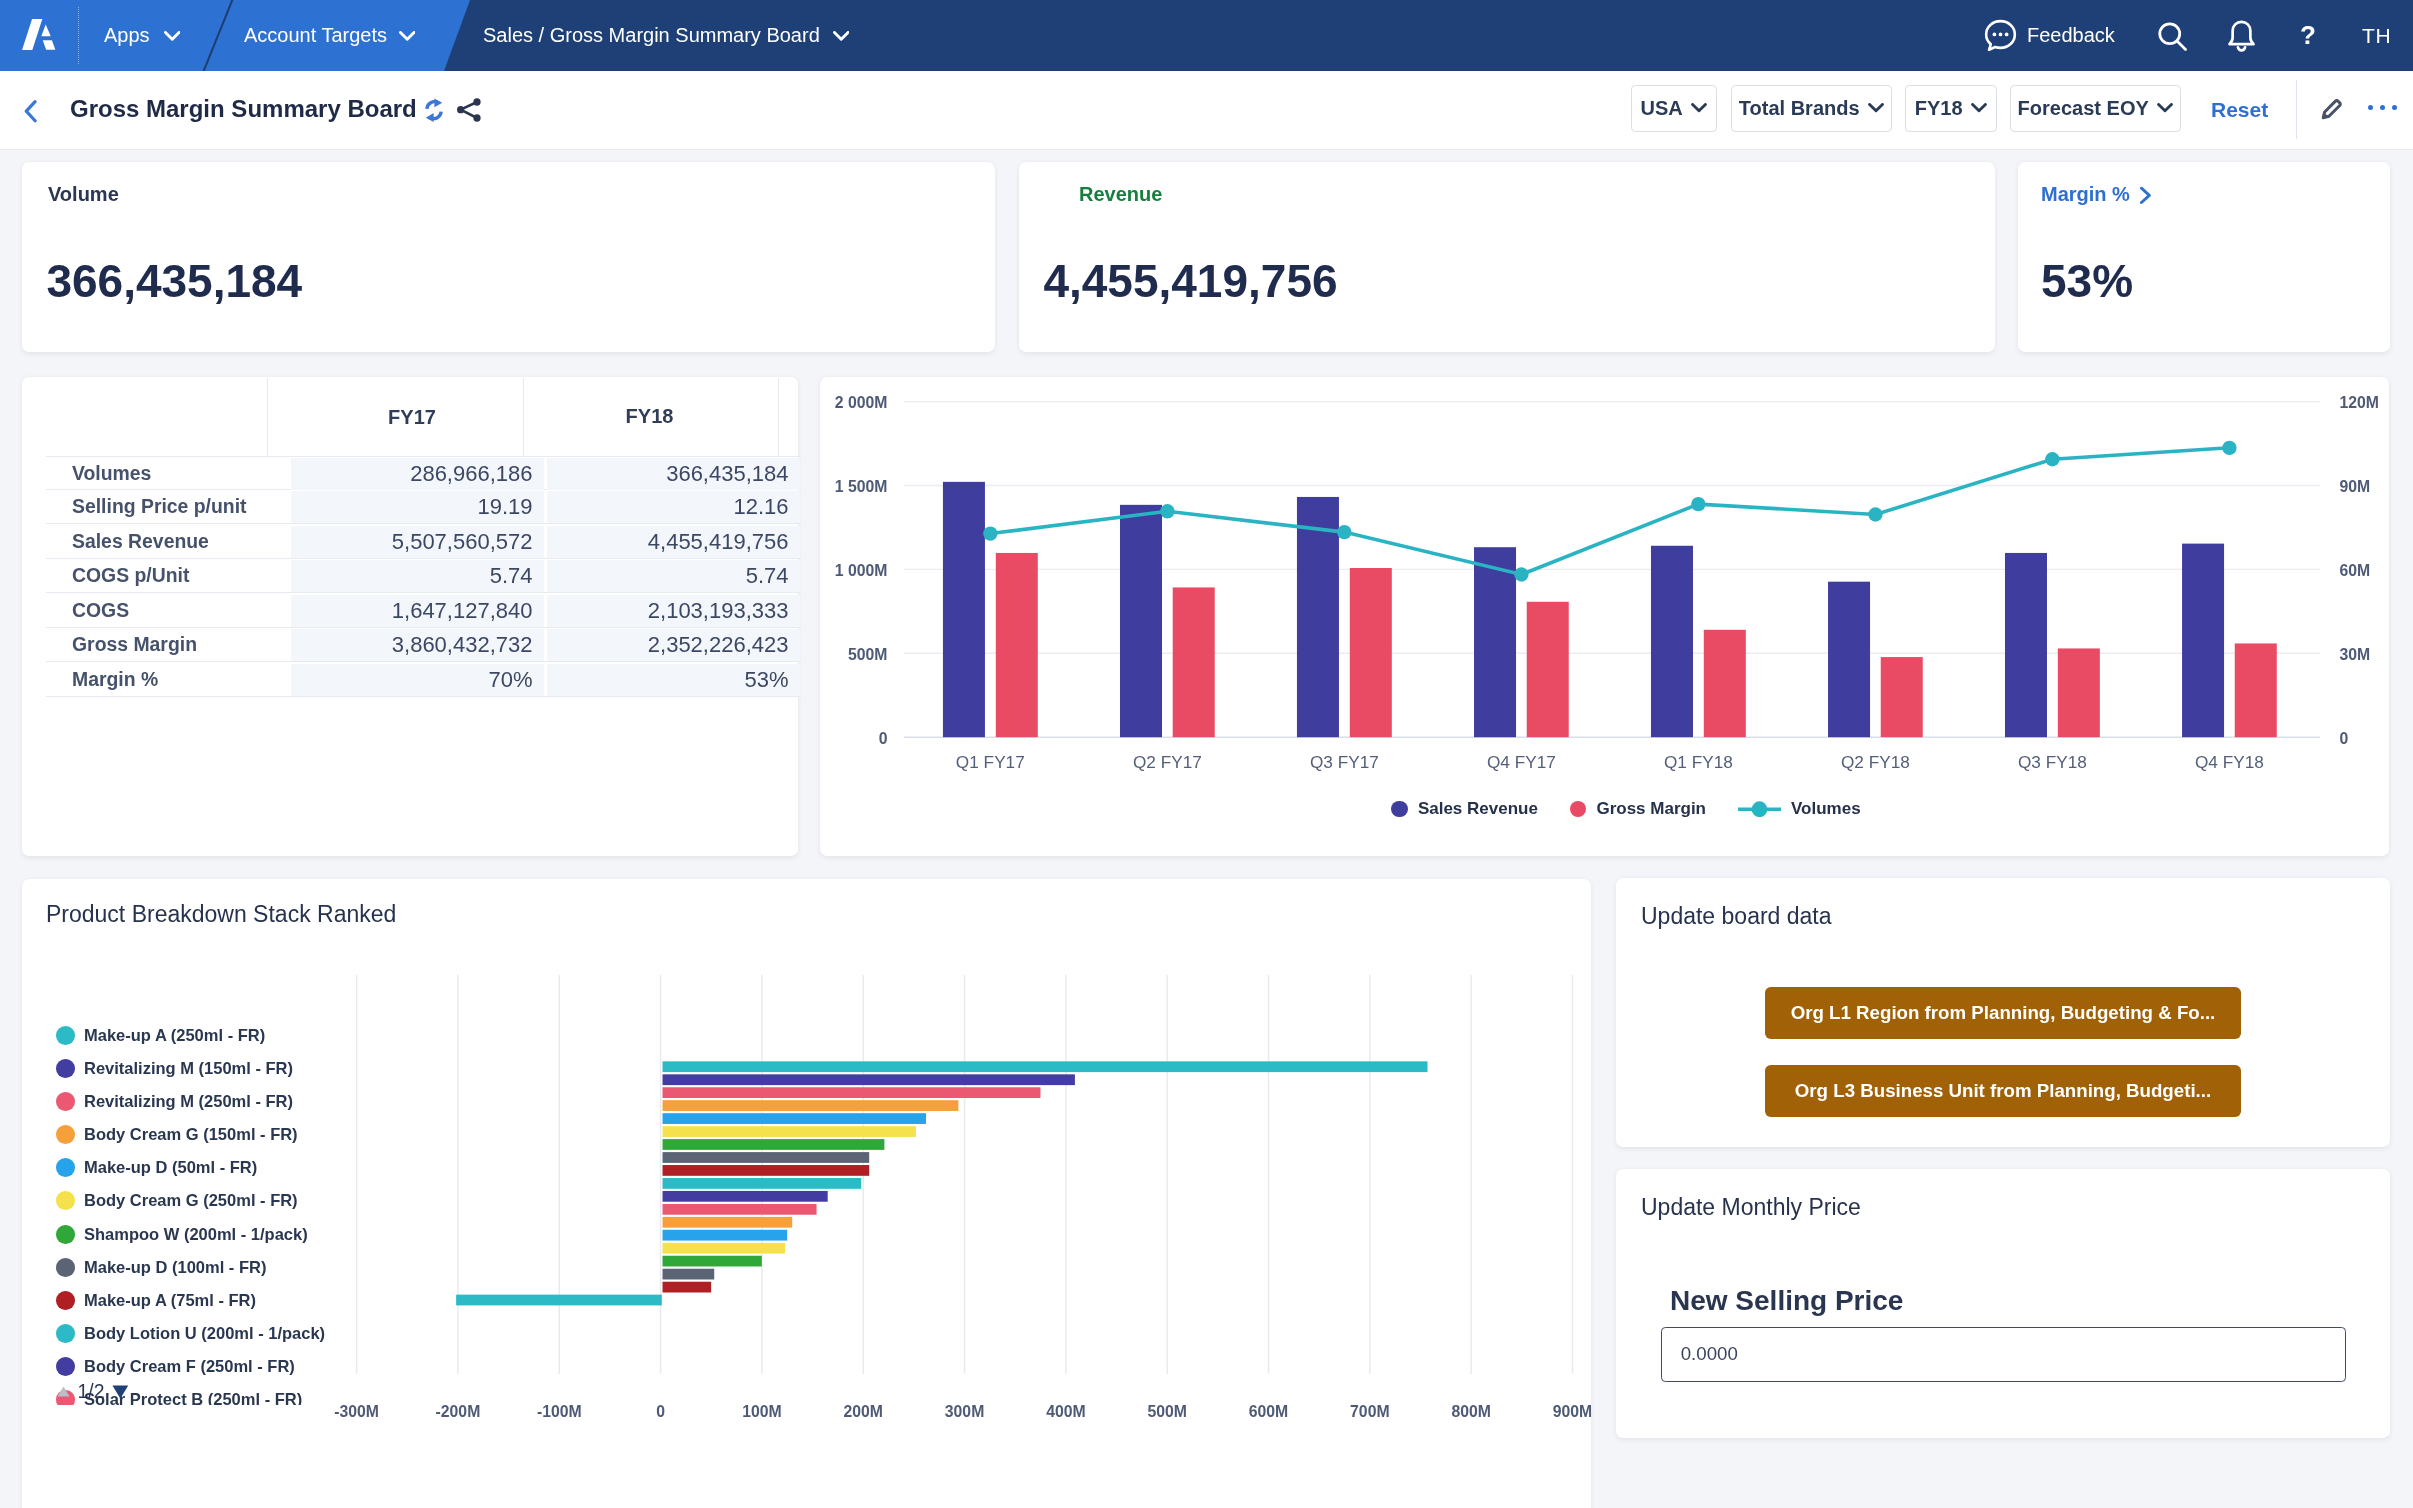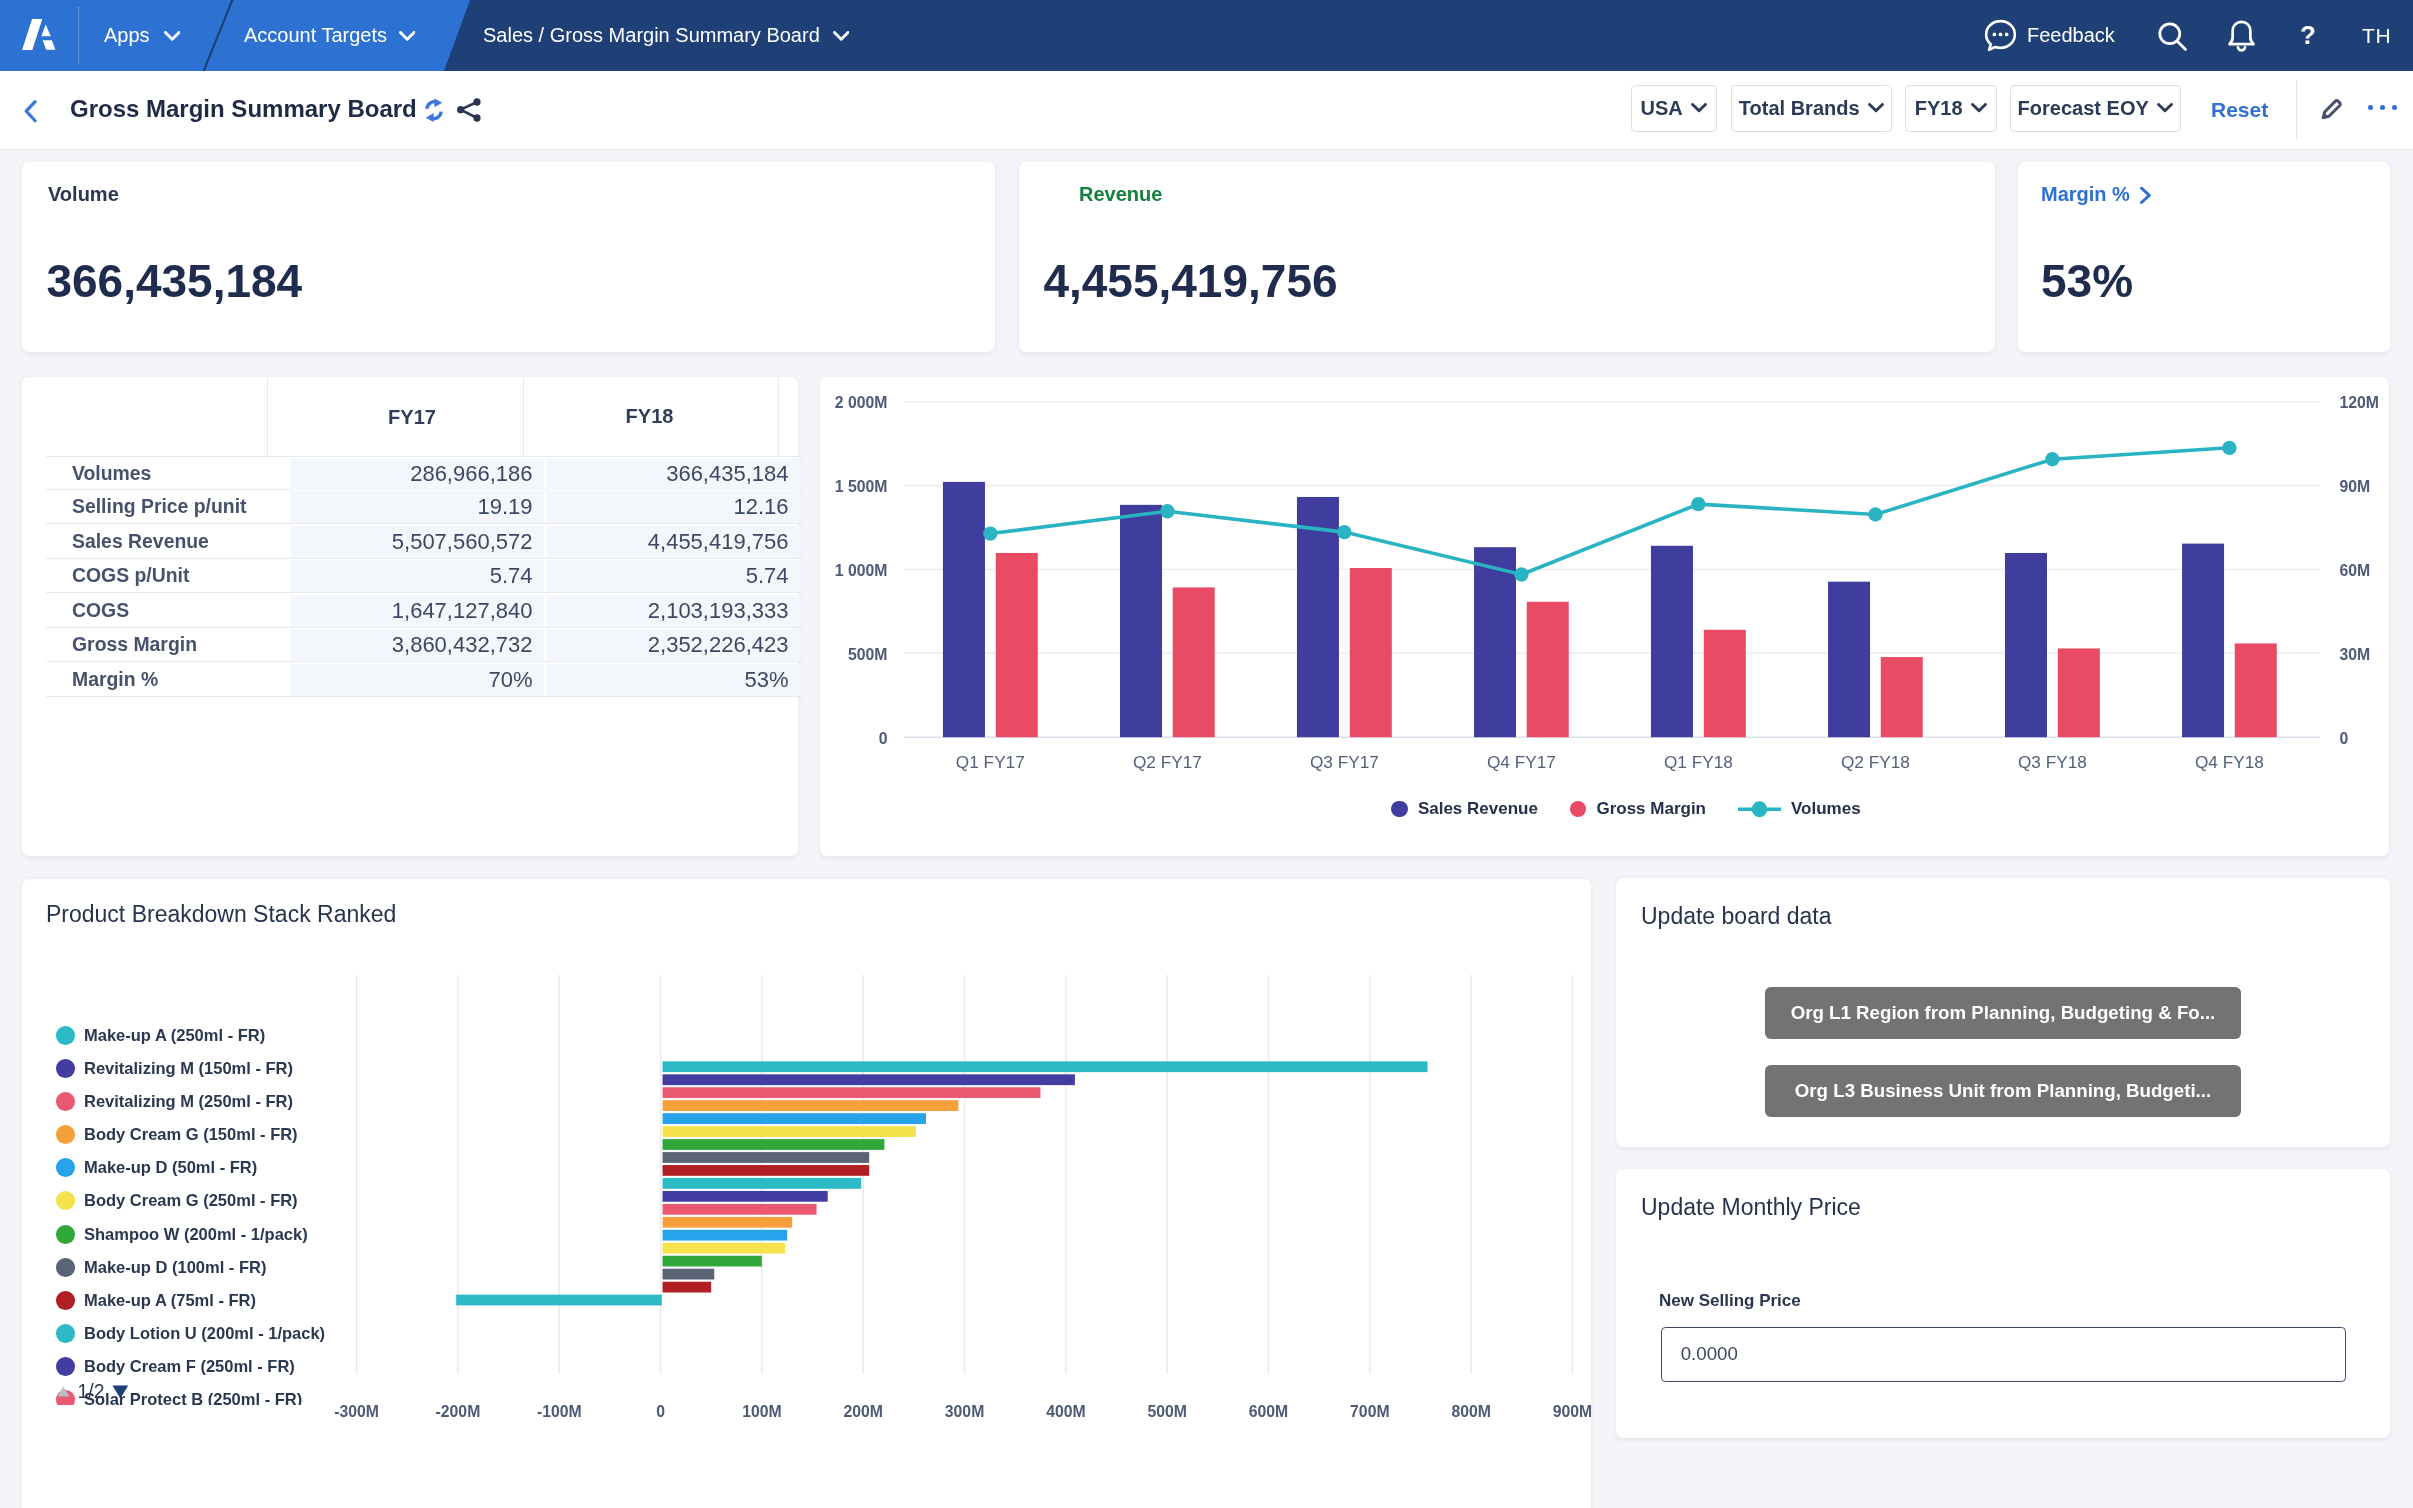--- a/index.html
+++ b/index.html
@@ -17,21 +17,21 @@
 .tbtn { position:absolute; top:13.6px; height:47px; border:1.4px solid #dadee5; border-radius:4.3px; background:#fff; display:flex; align-items:center; justify-content:center; gap:8.6px; font-size:20px; font-weight:700; color:#2b3a55; }
 .trow { position:absolute; left:24px; width:755px; height:34px; border-bottom:1.4px solid #e7eaf0; }
 .trow .lbl { position:absolute; left:26px; top:0; line-height:33px; font-size:19.4px; font-weight:700; color:#46526b; }
 .trow .v { position:absolute; top:1.4px; height:32px; line-height:32px; background:#f3f6fb; font-size:22px; color:#3c4863; text-align:right; padding-right:11.5px; }
 .trow .v1 { left:245px; width:253px; }
 .trow .v2 { left:501px; width:253px; }
 .leg { display:flex; align-items:center; gap:10px; font-size:17px; font-weight:700; color:#25304a; }
 .dot { width:16.5px; height:16.5px; border-radius:50%; flex:none; }
 .pleg { position:absolute; left:34px; height:33px; display:flex; align-items:center; gap:9.3px; font-size:16.5px; font-weight:700; color:#2a3750; white-space:nowrap; }
 .pleg .dot { width:18.7px; height:18.7px; }
-.bluebtn { position:absolute; left:149px; width:476px; height:52px; background:#737373; border-radius:5.7px; color:#fff; font-size:18.7px; font-weight:700; text-align:center; line-height:52px; white-space:nowrap; }
+.bluebtn { position:absolute; left:149px; width:476px; height:52px; background:#a16207; border-radius:5.7px; color:#fff; font-size:18.7px; font-weight:700; text-align:center; line-height:52px; white-space:nowrap; }
 .ctitle { position:absolute; font-size:23px; font-weight:400; color:#27334d; line-height:32px; }
 </style>
 </head>
 <body>
 <div id="nav">
   <div class="lightseg"></div>
   <div class="slash1"></div>
   <div class="dotsep"></div>
   <svg class="abs" style="left:22px;top:19.4px" width="34" height="31" viewBox="0 0 47 43">
     <path d="M0 43 L13.9 0 H28.1 L14.2 43 Z" fill="#fff"></path>
@@ -296,18 +296,18 @@
       </svg>
   </div>
 </div>
 <div class="card" style="left:1616px;top:878px;width:774px;height:269px;">
   <div class="ctitle" style="left:25px;top:22px;">Update board data</div>
   <div class="bluebtn" style="top:109px;">Org L1 Region from Planning, Budgeting &amp; Fo...</div>
   <div class="bluebtn" style="top:187px;">Org L3 Business Unit from Planning, Budgeti...</div>
 </div>
 <div class="card" style="left:1616px;top:1169px;width:774px;height:269px;">
   <div class="ctitle" style="left:25px;top:21.5px;">Update Monthly Price</div>
-  <div class="abs" style="left:43px;top:118px;font-size:17px;font-weight:700;color:#2a364f;line-height:27px;">New Selling Price</div>
+  <div class="abs" style="left:54px;top:118px;font-size:28px;font-weight:700;color:#2a364f;line-height:27px;">New Selling Price</div>
   <div class="abs" style="left:45px;top:158px;width:685px;height:55px;border:1.4px solid #3f4a69;border-radius:4.3px;background:#fff;">
     <div style="margin:15px 0 0 18.7px;font-size:18.7px;color:#39455e;">0.0000</div>
   </div>
 </div>
 
 
 </body></html>

